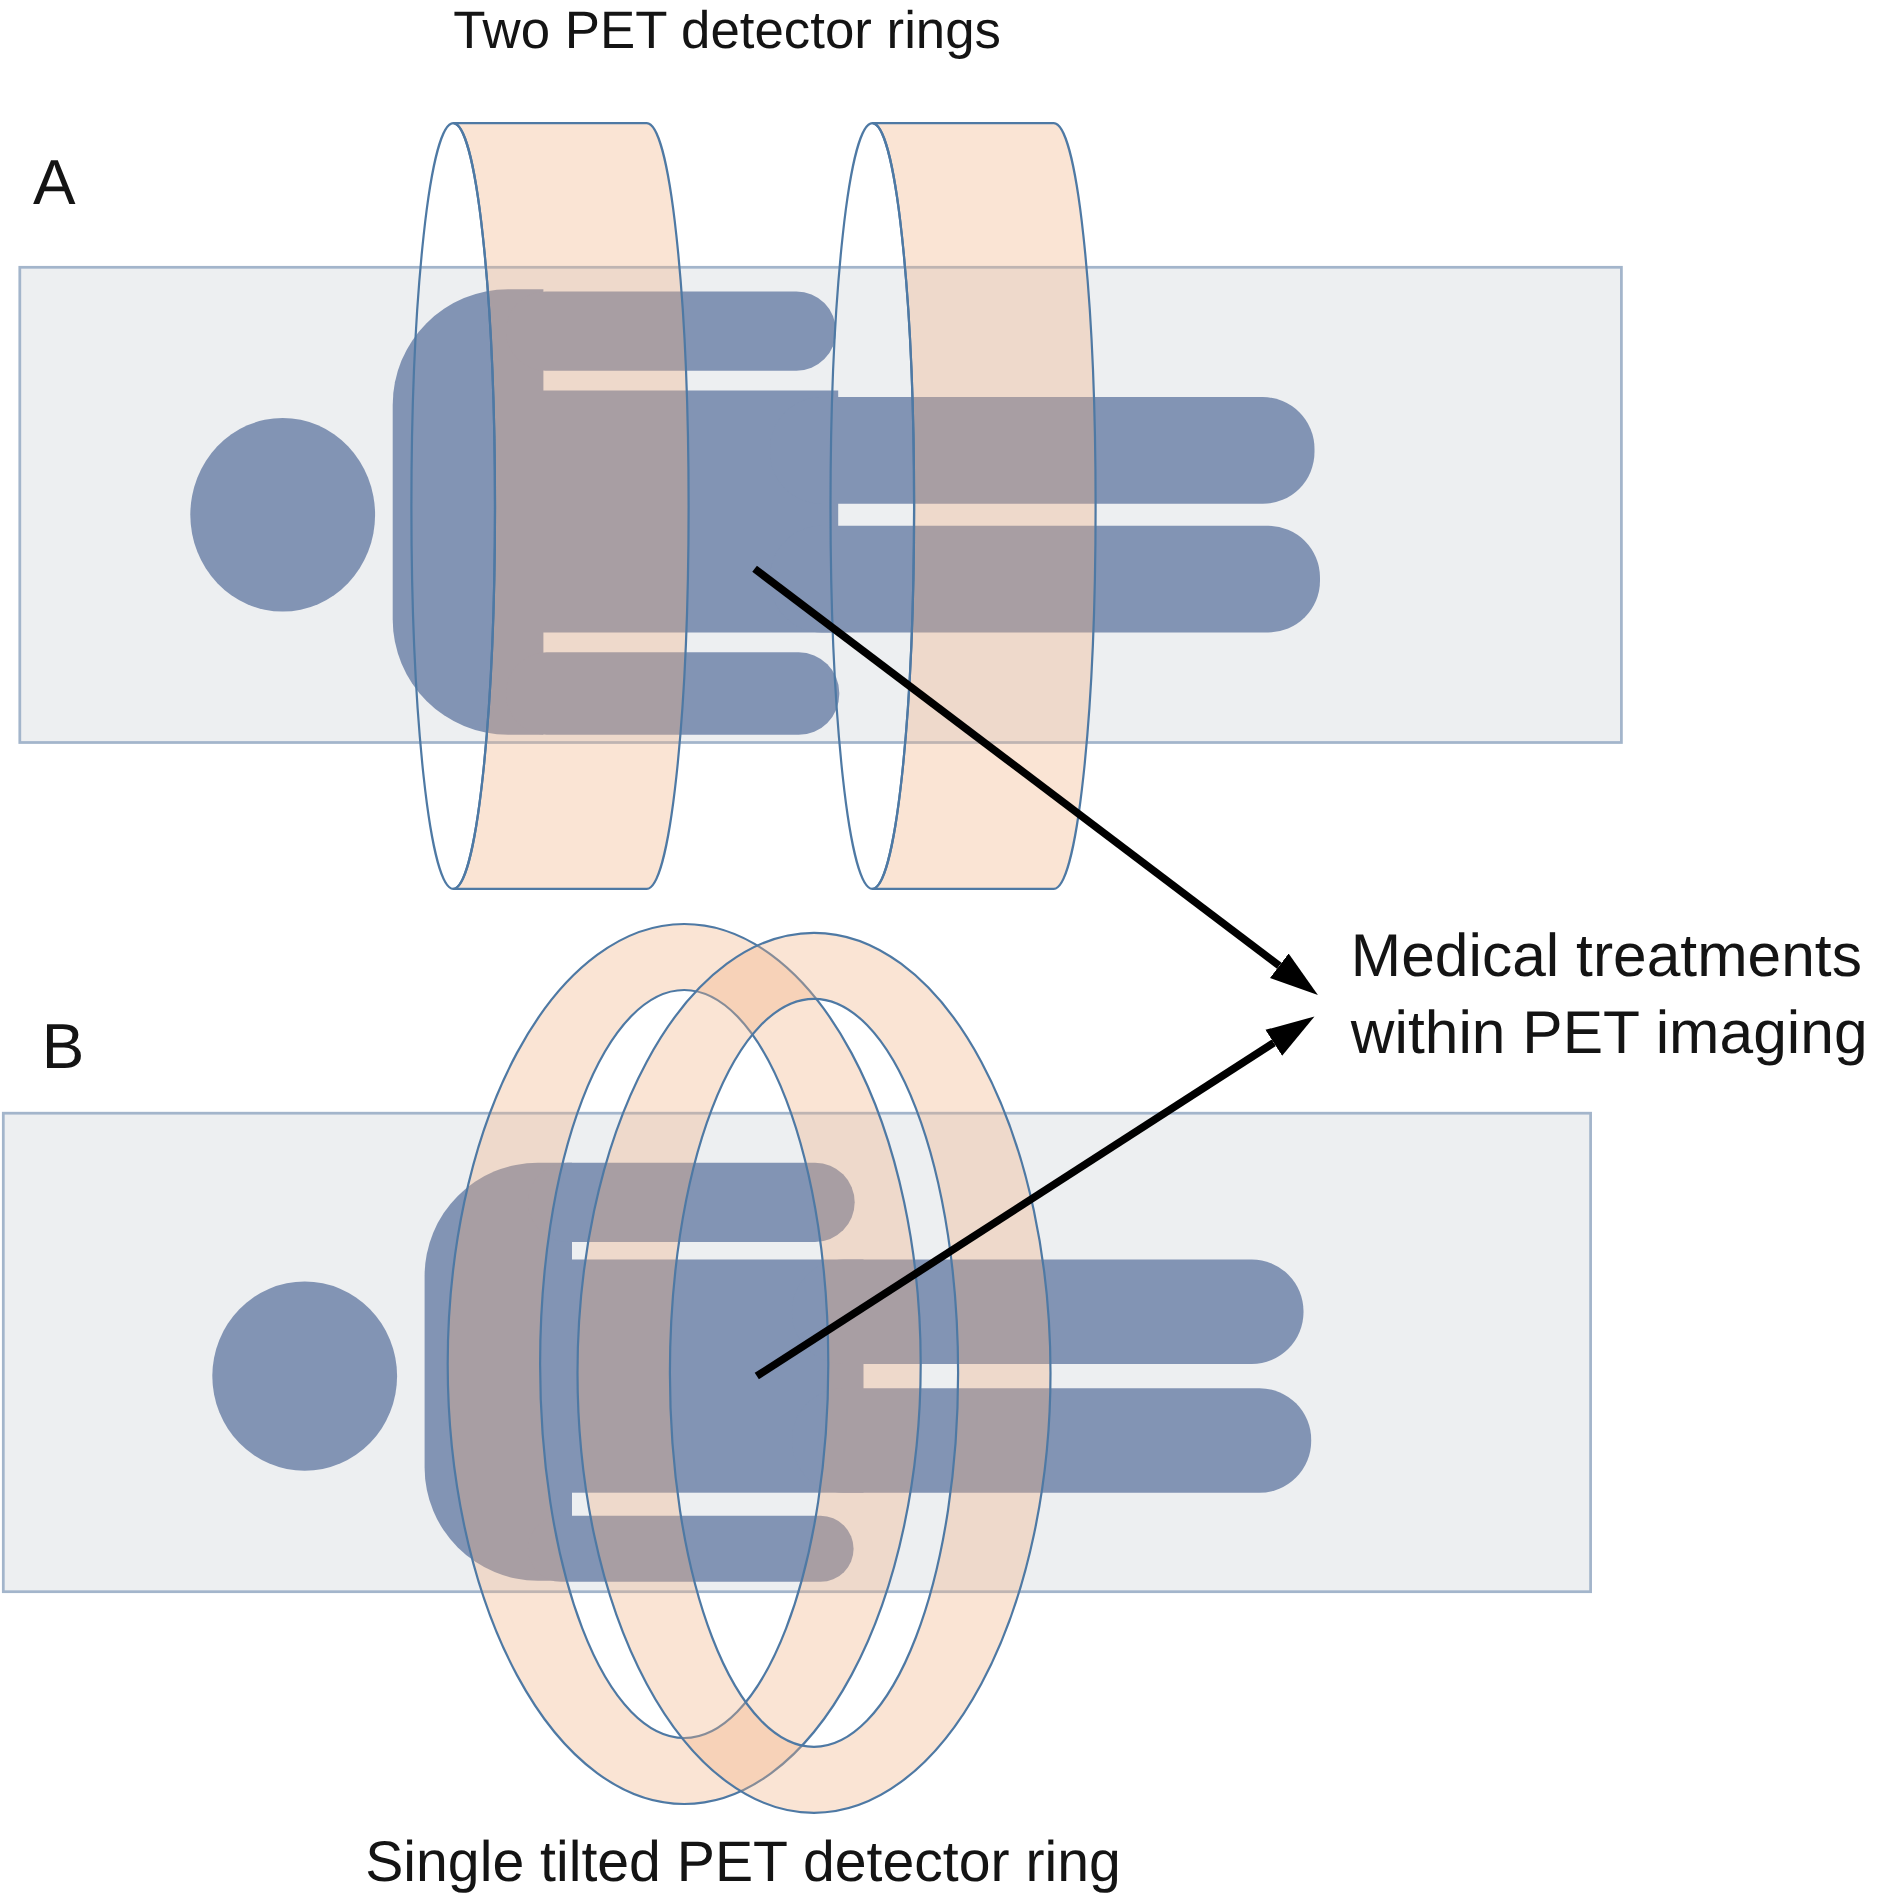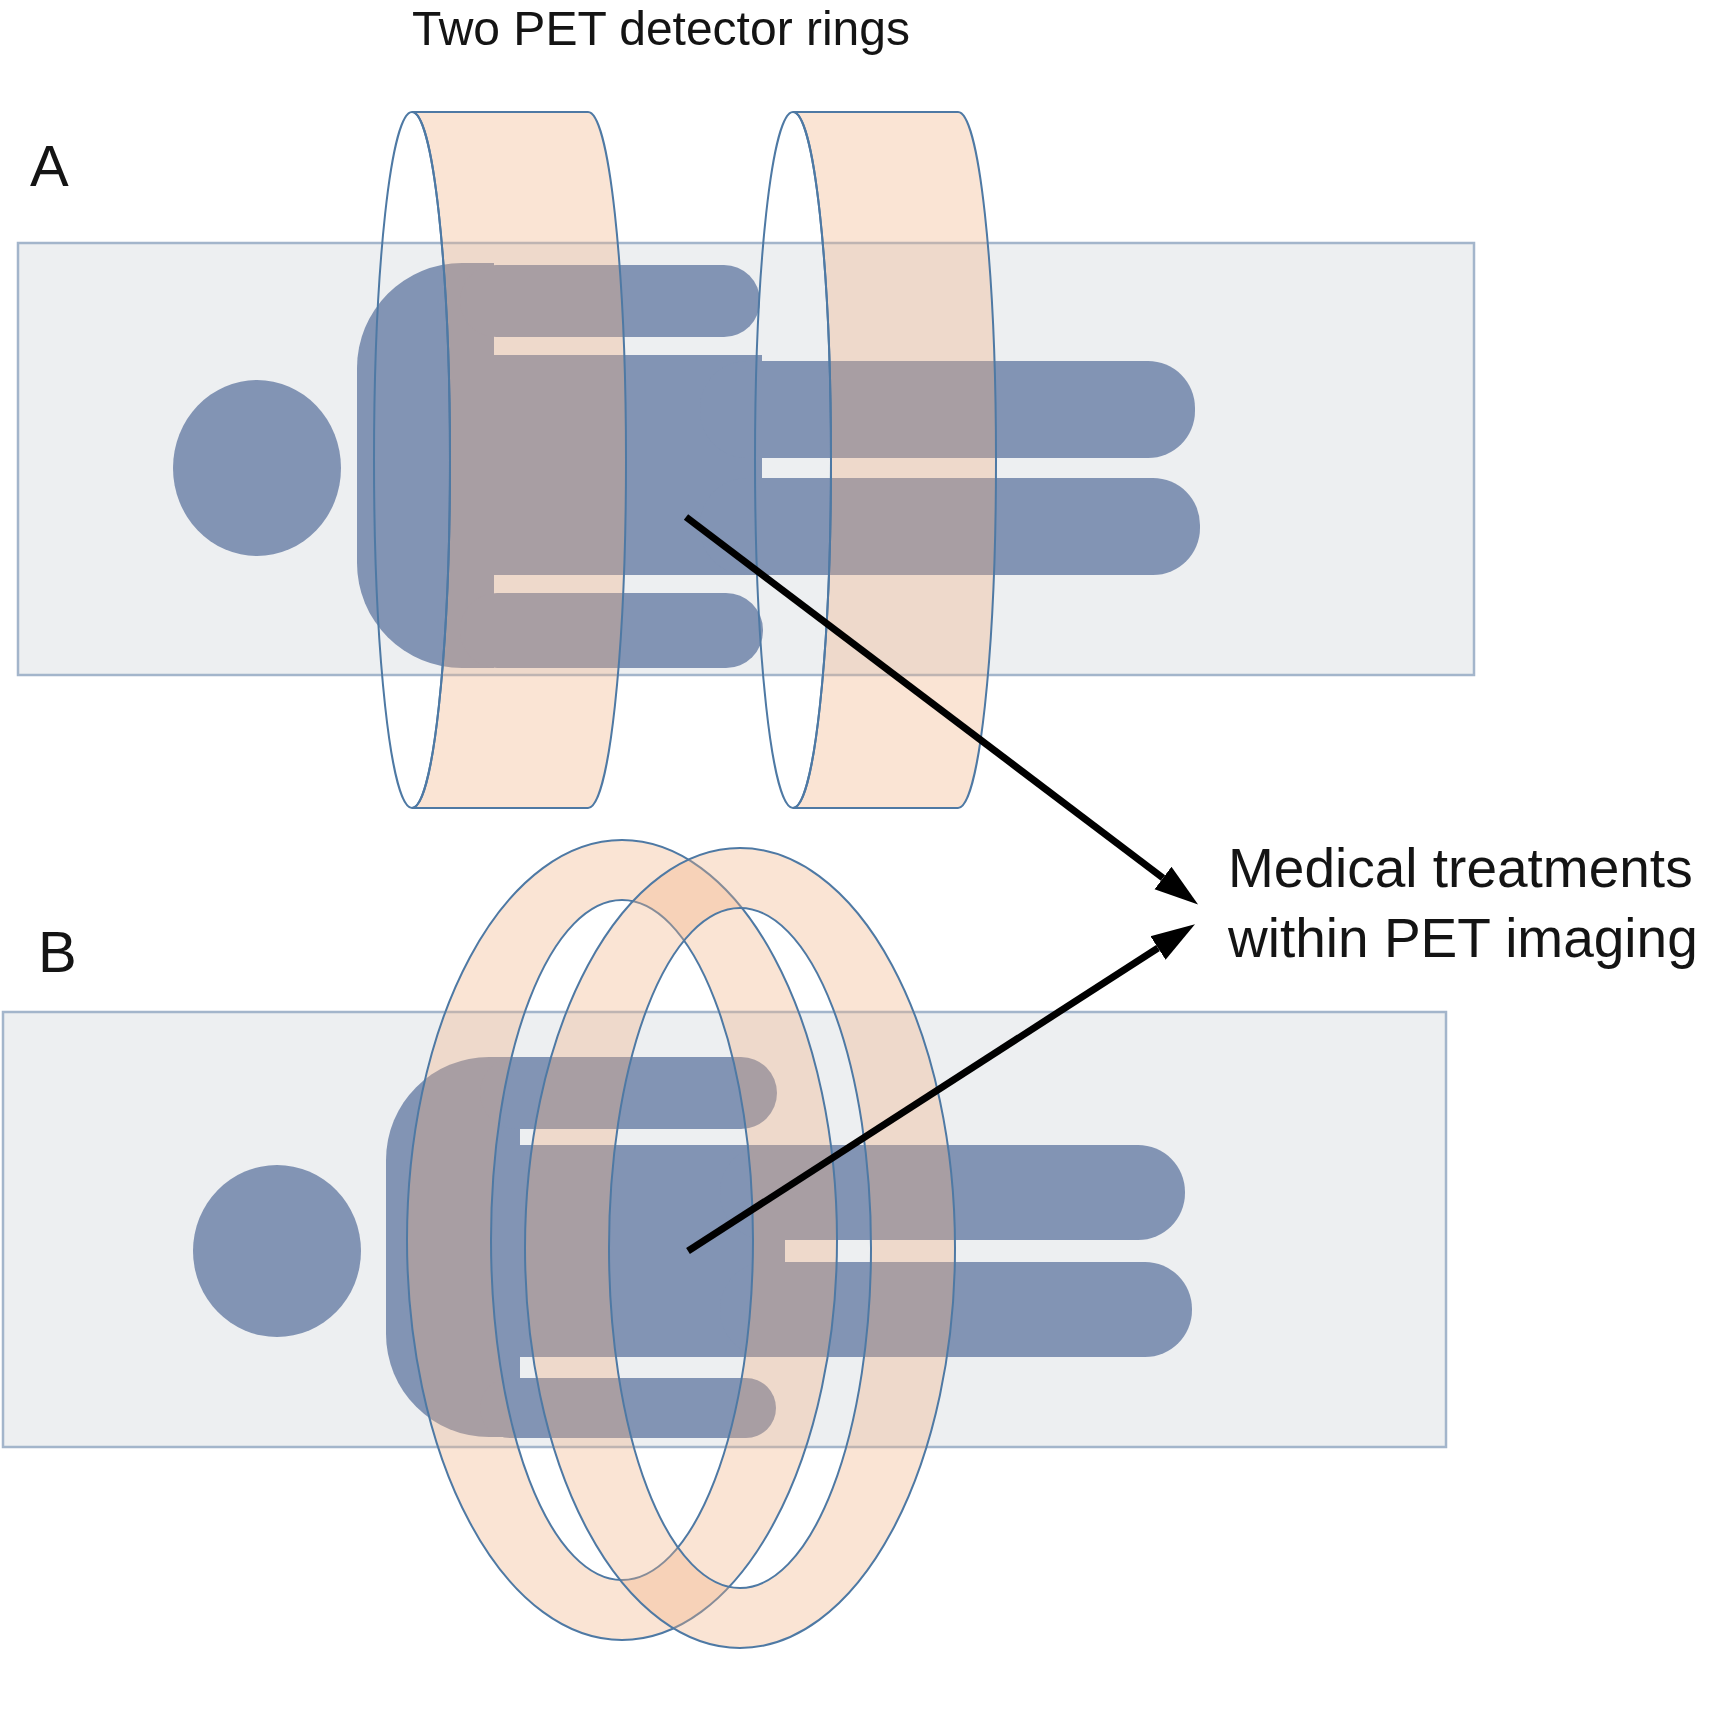--- a/index.html
+++ b/index.html
@@ -120,13 +120,14 @@
     </g>
 
     <line class="arrow-line" x1="686" y1="517" x2="1163" y2="878" marker-end="url(#ah)"></line>
     <line class="arrow-line" x1="688" y1="1251" x2="1158" y2="948" marker-end="url(#ah)"></line>
   </svg>
 
   <div class="txt title-text">Two PET detector rings</div>
   <div class="txt label-a">A</div>
   <div class="txt label-b">B</div>
   <div class="txt annotation">Medical treatments within PET imaging</div>
+  <div class="txt caption-text">Single tilted PET detector ring</div>
 </div>
 
 </body></html>

